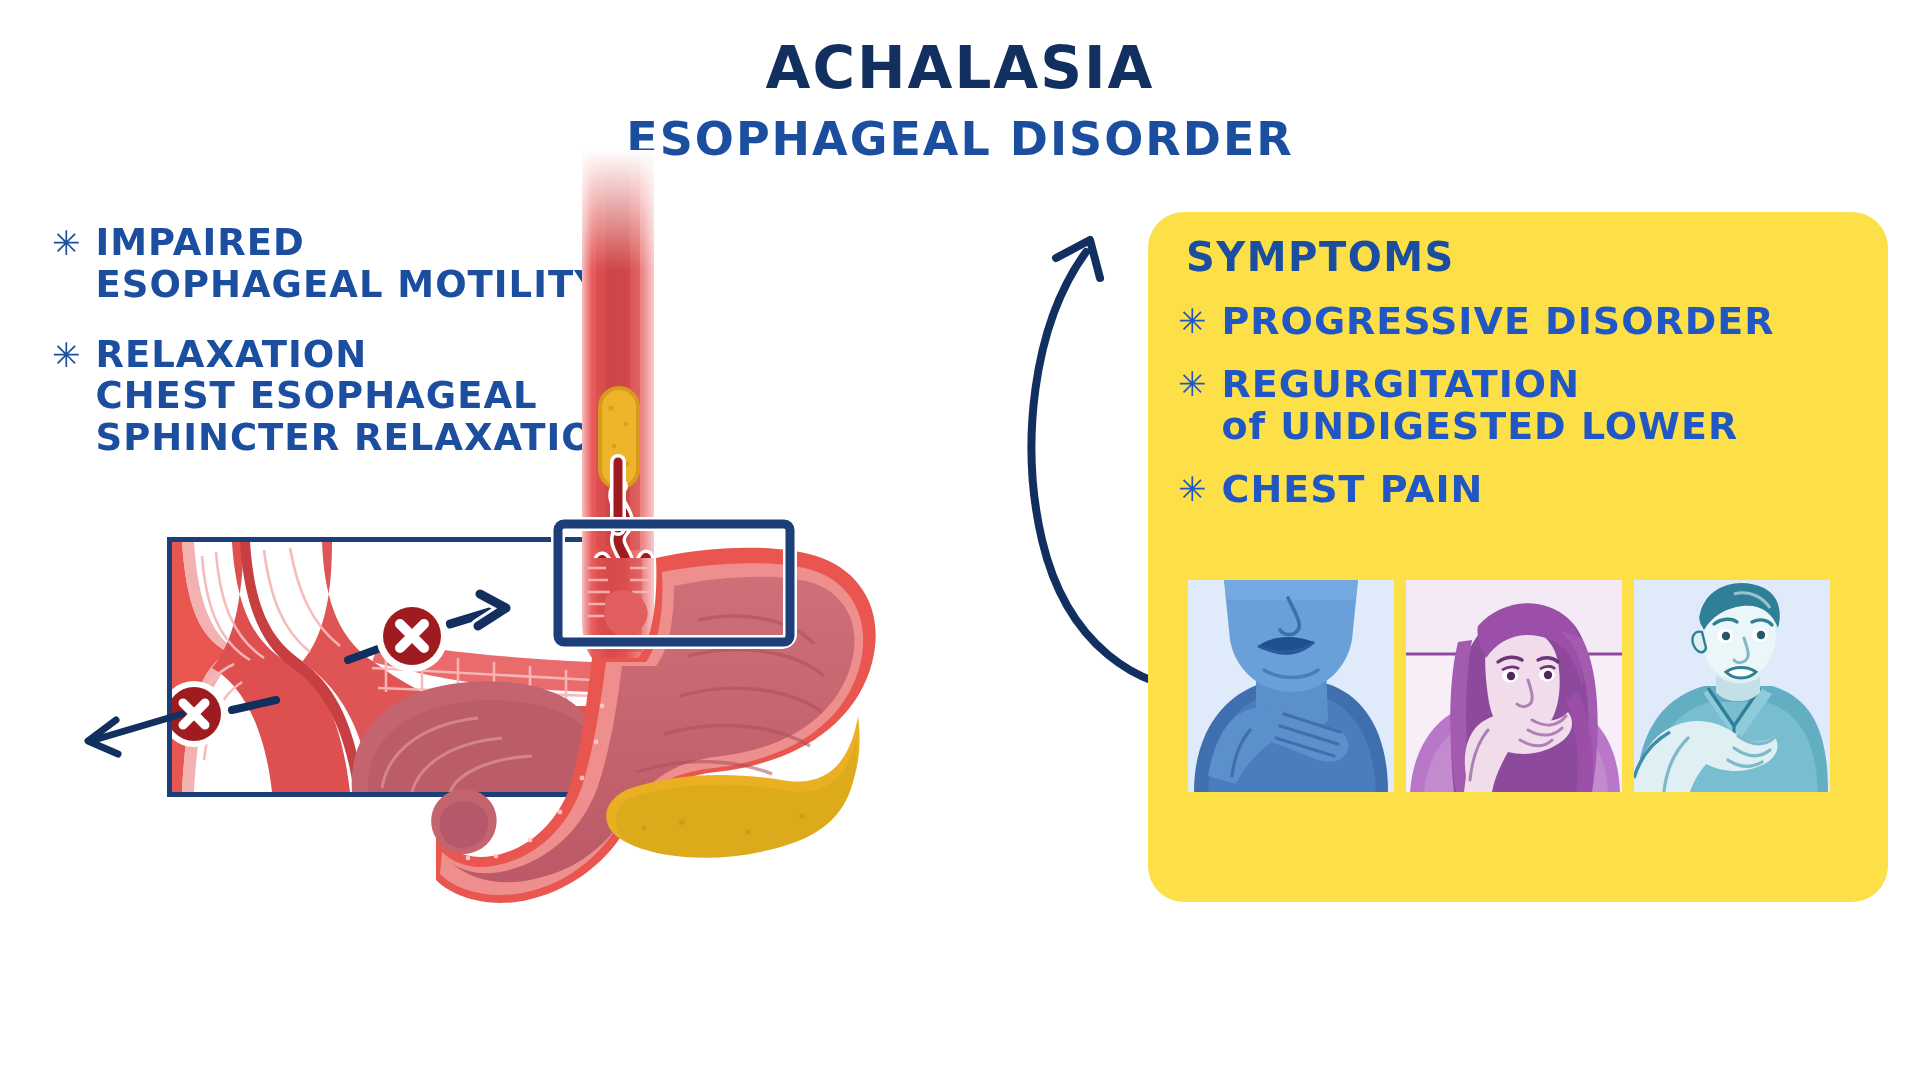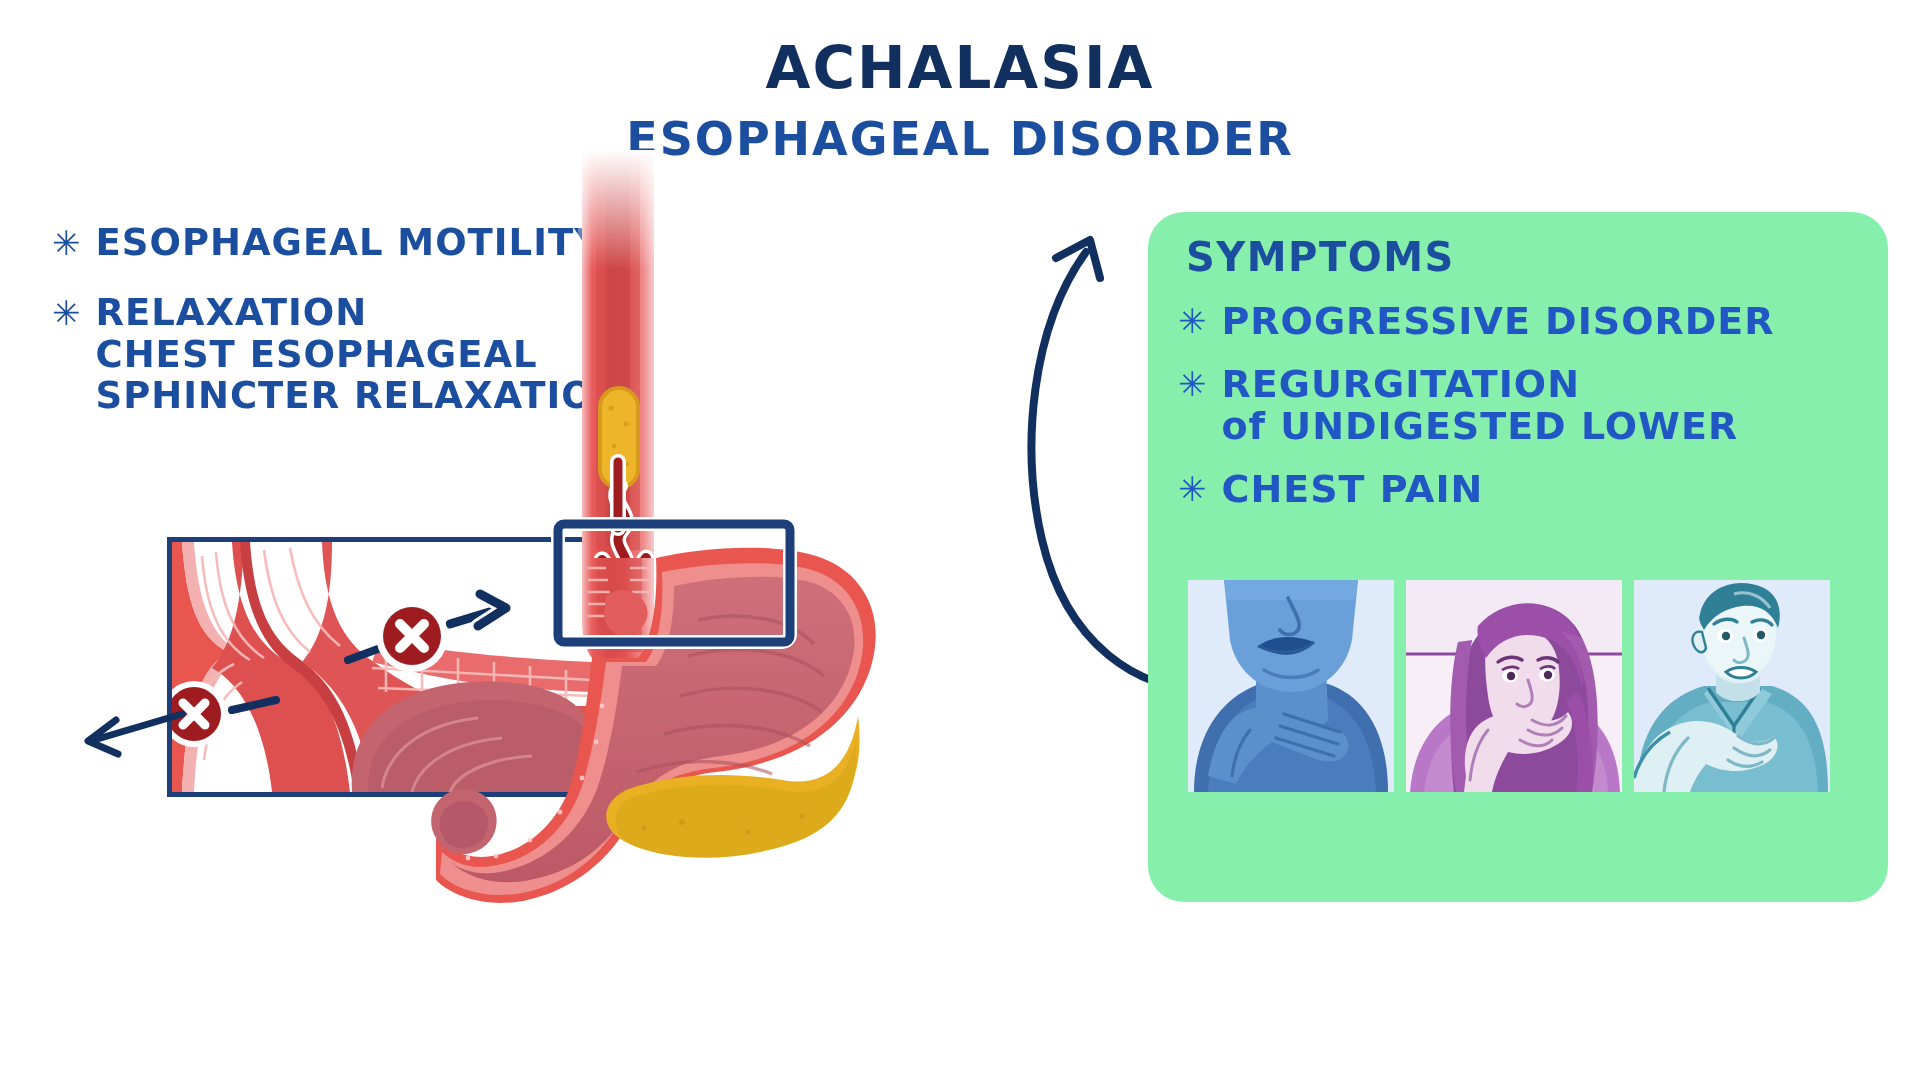--- a/index.html
+++ b/index.html
@@ -52,21 +52,21 @@
   
   #inset{
     position:absolute;left:167px;top:537px;width:420px;height:250px;
     border:5px solid #1c3f7a;background:#ffffff;overflow:hidden;
   }
   #inset .art{position:absolute;inset:0;}
 
   
   #symptoms-panel{
     position:absolute;left:1148px;top:212px;width:740px;height:690px;
-    background:#86efac;border-radius:36px;
+    background:#fde047;border-radius:36px;
   }
   #symptoms-title{
     position:absolute;left:38px;top:22px;
     font-size:40px;font-weight:900;letter-spacing:1.5px;color:#1c4ea0;
   }
   #symptoms-list{
     position:absolute;left:30px;top:88px;right:12px;
     color:#2157c4;font-weight:700;font-size:38px;line-height:1.12;
     letter-spacing:1px;
   }
@@ -95,20 +95,21 @@
 <div class="stage">
 
   <div id="title">ACHALASIA</div>
   <div id="subtitle">ESOPHAGEAL DISORDER</div>
 
   <div id="left-text">
 
     <div class="bullet-row">
       <span class="star">✳</span>
       <span class="bullet-lines">
+        <span>IMPAIRED</span>
         <span>ESOPHAGEAL MOTILITY</span>
       </span>
     </div>
 
     <div class="bullet-row">
       <span class="star">✳</span>
       <span class="bullet-lines">
         <span>RELAXATION</span>
         <span>CHEST ESOPHAGEAL</span>
         <span>SPHINCTER RELAXATION</span>

